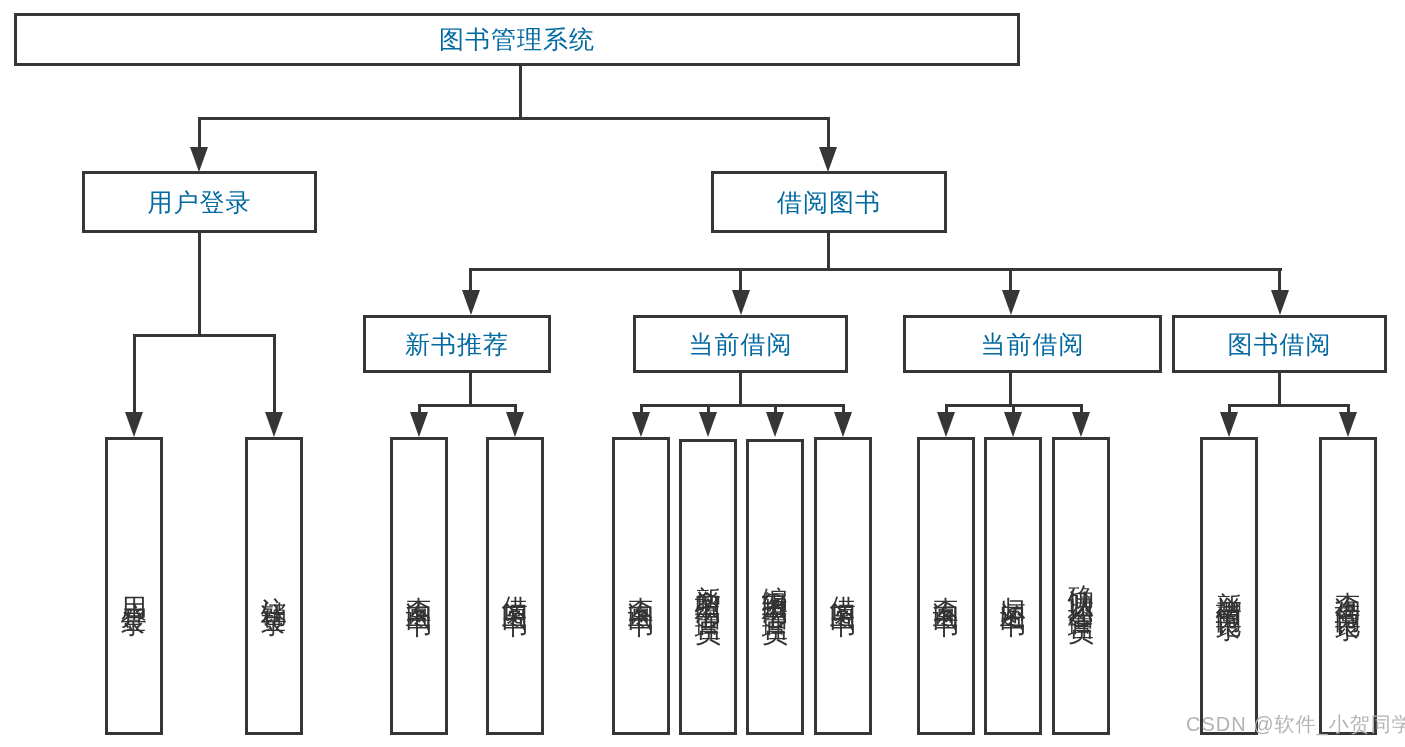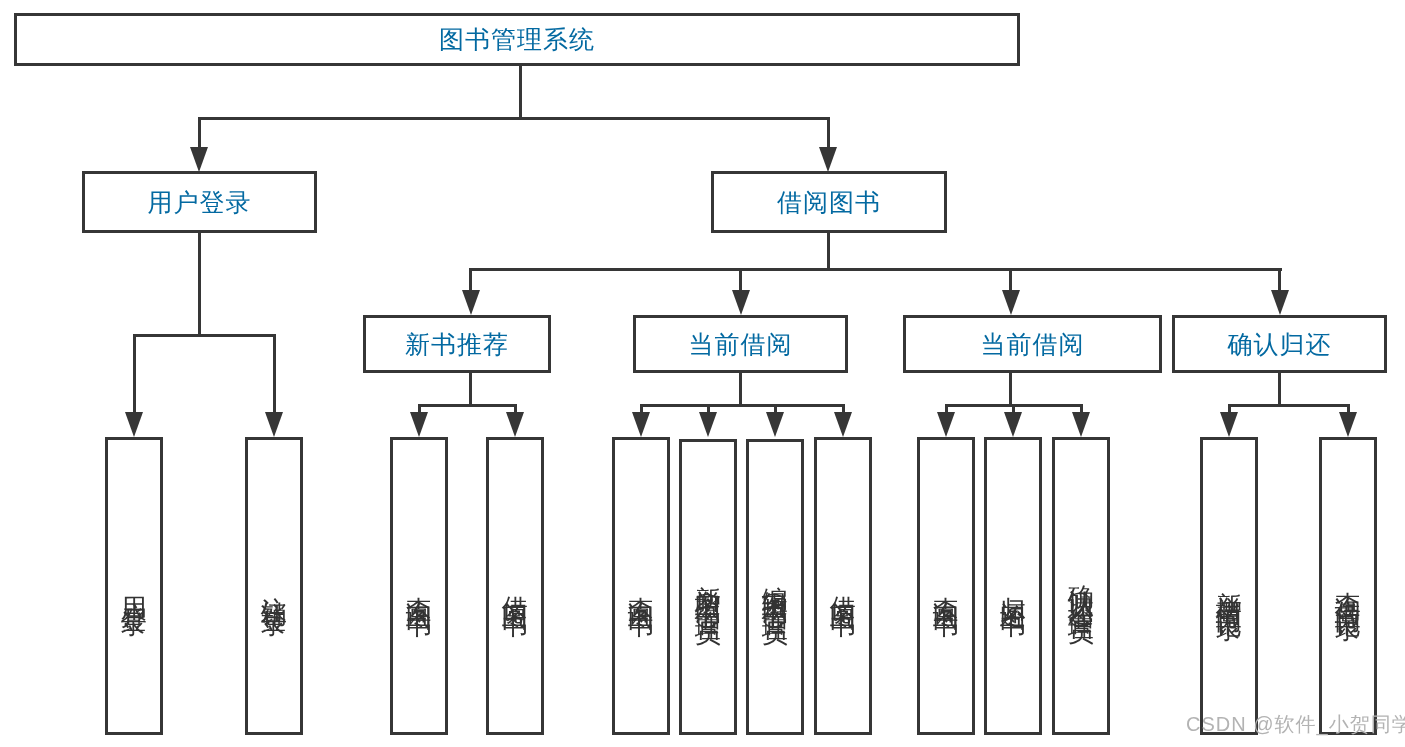--- a/index.html
+++ b/index.html
@@ -72,21 +72,21 @@
   <div class="box" style="left:363px;top:315px;width:188px;height:58px;">
     <span class="hlabel">新书推荐</span>
   </div>
   <div class="box" style="left:633px;top:315px;width:215px;height:58px;">
     <span class="hlabel">当前借阅</span>
   </div>
   <div class="box" style="left:903px;top:315px;width:259px;height:58px;text-align:right;">
     <span class="hlabel">当前借阅</span>
   </div>
   <div class="box" style="left:1172px;top:315px;width:215px;height:58px;">
-    <span class="hlabel">确认归还</span>
+    <span class="hlabel">图书借阅</span>
   </div>
 
   <div class="vl" style="left:469px;top:373px;height:33px;"></div>
   <div class="hl" style="left:418px;top:404px;width:99px;"></div>
   <div class="vl" style="left:418px;top:404px;height:11px;"></div>
   <div class="arr" style="left:410px;top:412px;"></div>
   <div class="vl" style="left:514px;top:404px;height:11px;"></div>
   <div class="arr" style="left:506px;top:412px;"></div>
 
   <div class="vl" style="left:739px;top:373px;height:33px;"></div>

